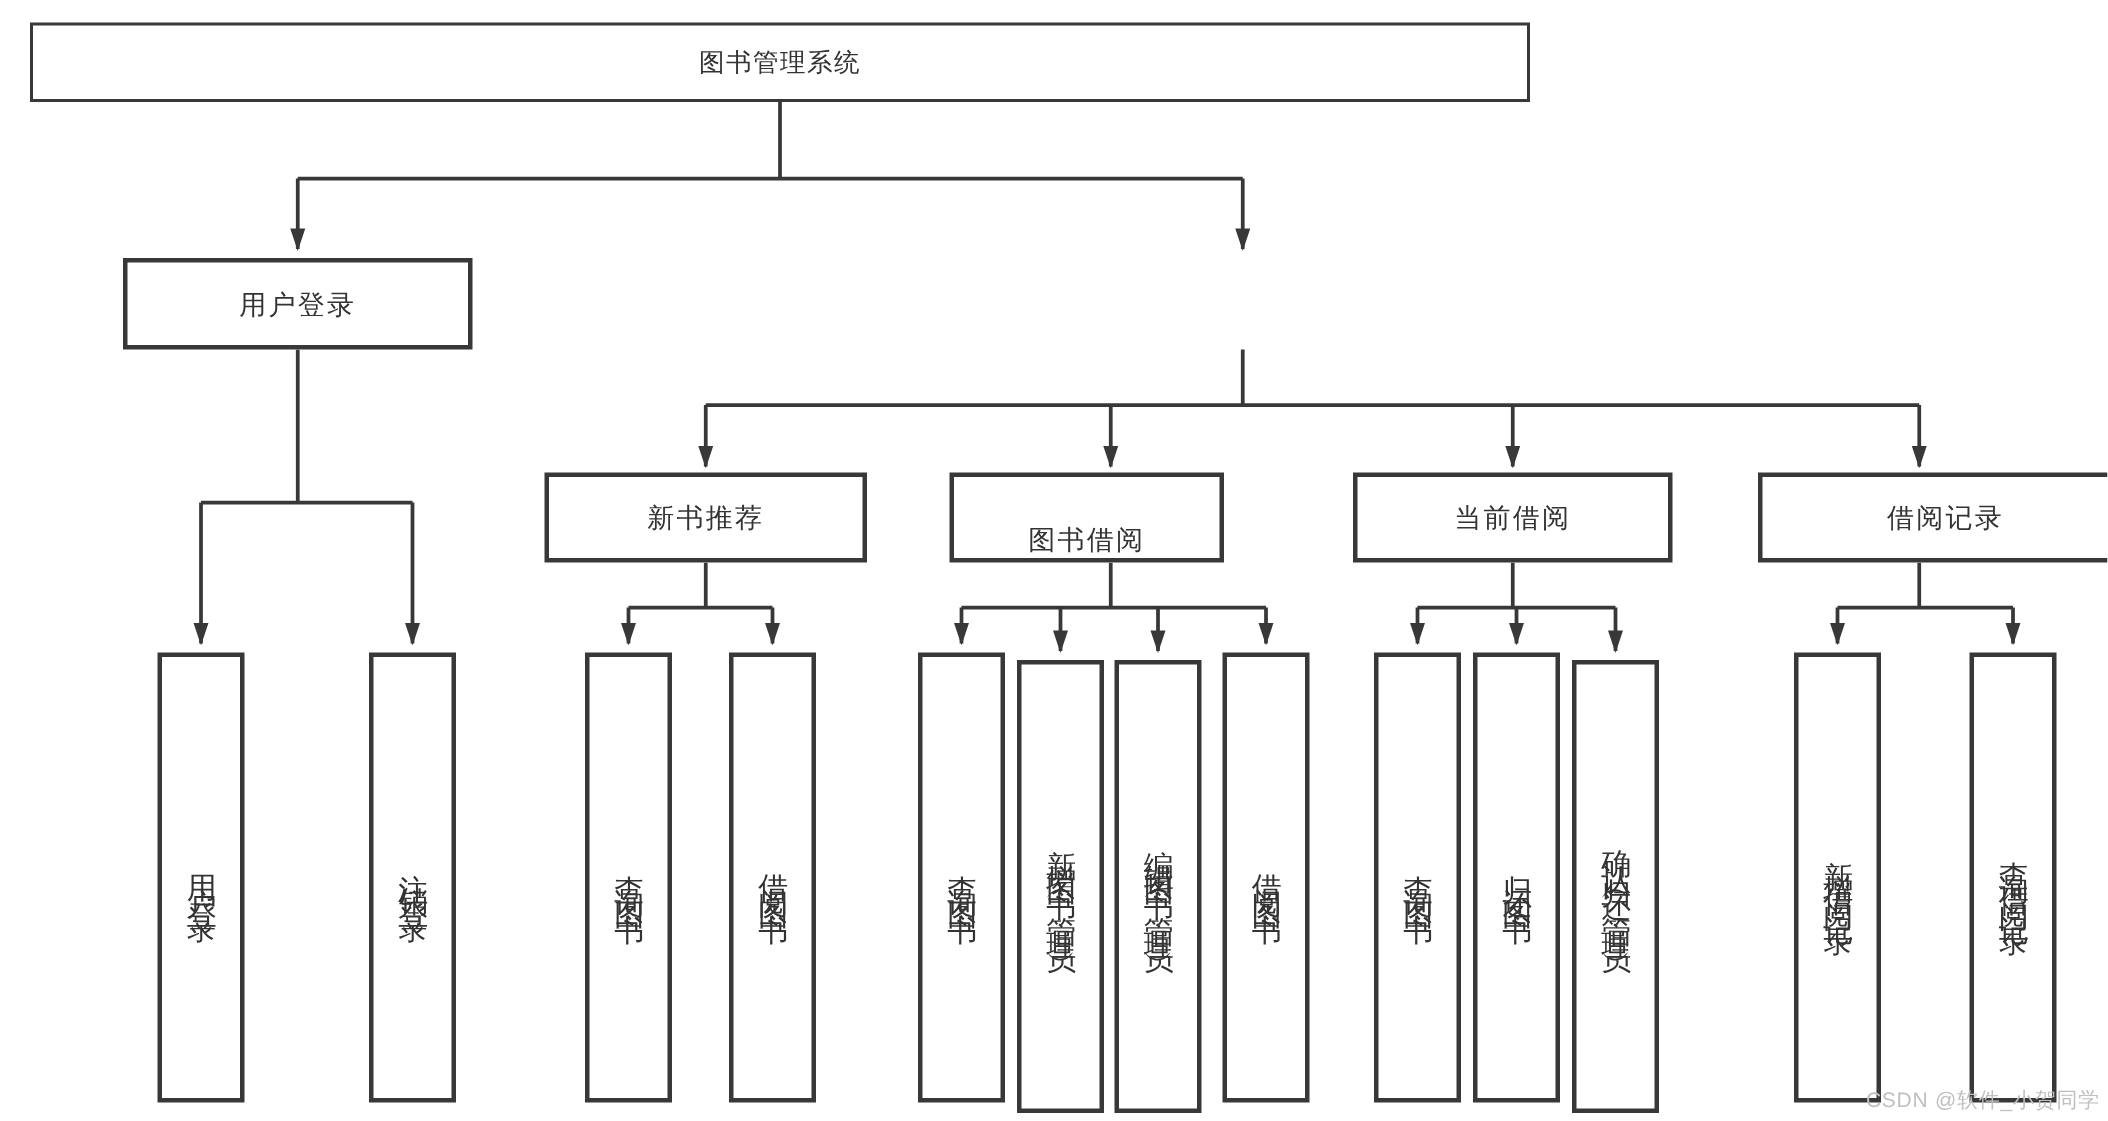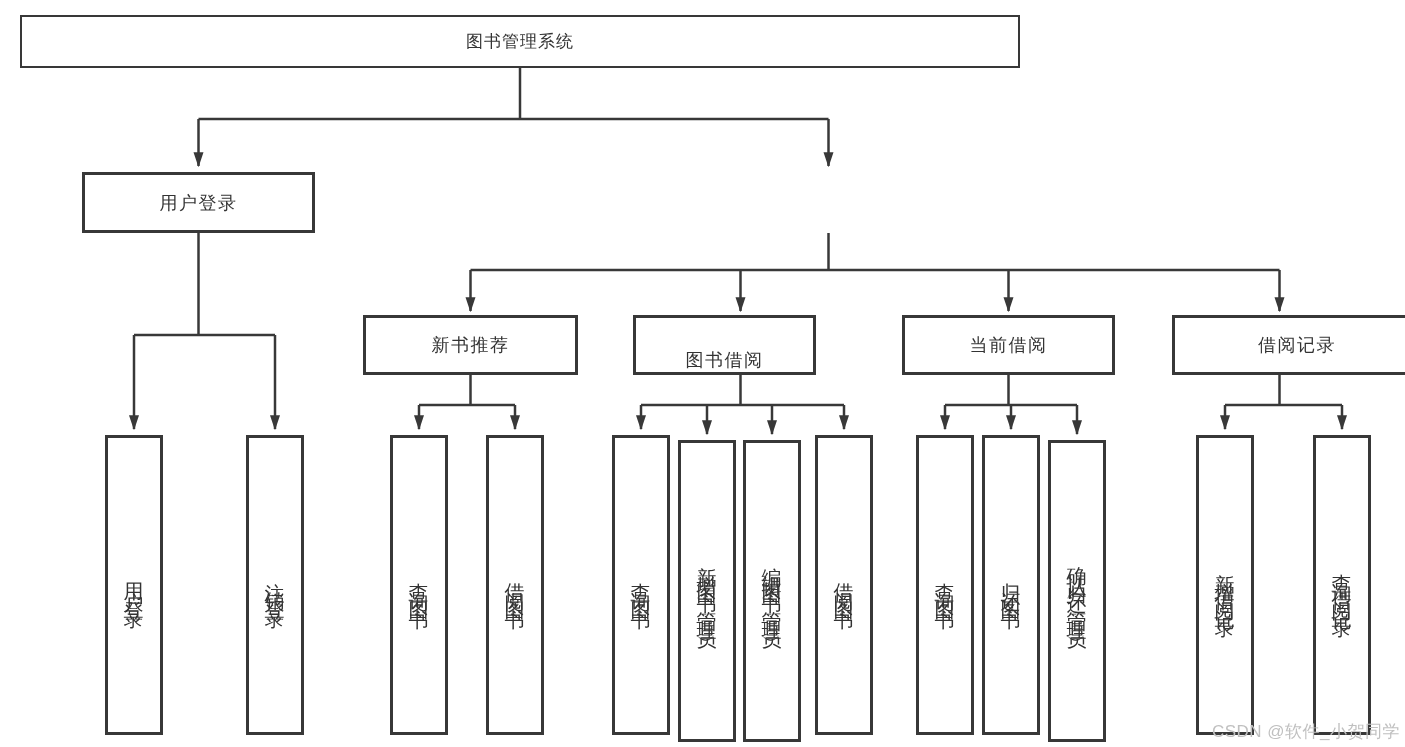--- a/index.html
+++ b/index.html
@@ -9,21 +9,21 @@
   .wires { position:absolute; left:0; top:0; width:1405px; height:747px; }
   .wires path { stroke:#383838; stroke-width:2.5; fill:none; }
   .wires marker path { fill:#383838; stroke:none; }
   .node { position:absolute; background:#ffffff; border:3px solid #383838;
           display:flex; align-items:center; justify-content:center; color:#333333; }
   .node.root { border-width:2px; font-size:17px; letter-spacing:1px; }
   .node.branch { font-size:18px; letter-spacing:1.5px; }
   .node.leaf { width:58px; }
   .vtext { writing-mode:vertical-rl; text-orientation:mixed; font-size:20px;
            letter-spacing:9px; line-height:1.1; white-space:nowrap; }
-  .watermark { position:absolute; right:5px; bottom:4px; font-size:17px;
+  .watermark { position:absolute; right:5px; bottom:4px; font-size:14px;
                color:#c0c0c0; letter-spacing:0.5px;margin-left:44px; }
 </style>
 </head>
 <body>
 
 <div class="canvas">
 
   <svg class="wires" width="1405" height="747" viewBox="0 0 1405 747" xmlns="http://www.w3.org/2000/svg">
     <defs>
       <marker id="arw" viewBox="0 0 12 8" refX="11" refY="4" markerWidth="6" markerHeight="4.5" orient="auto">

